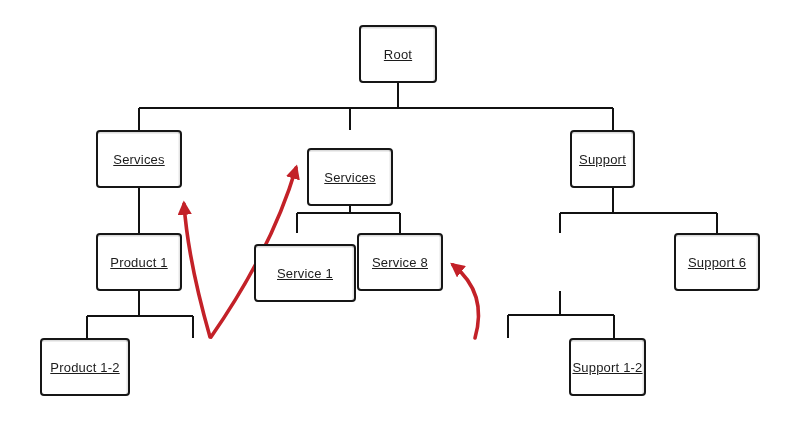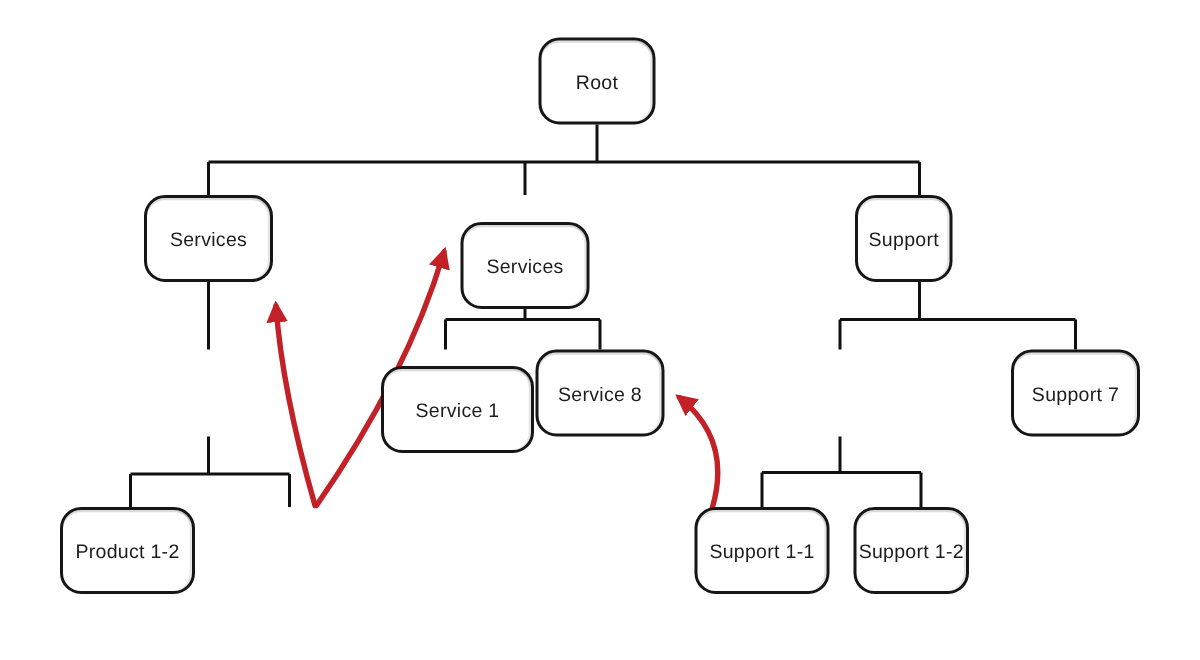--- a/index.html
+++ b/index.html
@@ -32,30 +32,31 @@
     stroke-linecap: round;
   }
   .arrow-head-shape {
     fill: var(--arrow, #c32128);
   }
   .node {
     position: absolute;
     height: 58px;
     box-sizing: border-box;
     border: 2.6px solid var(--border, #161616);
-    border-radius: 14px;
+    border-radius: 4px;
     background: #ffffff;
     display: flex;
     align-items: center;
     justify-content: center;
     font-size: 13px;
     color: var(--text, #1c1c1c);
     letter-spacing: 0.2px;
     
     box-shadow: inset 0 1.5px 0 rgba(0,0,0,0.14), inset -1.5px 0 0 rgba(0,0,0,0.10);
+    text-decoration: underline;
   }
   .node span { white-space: nowrap; }
 </style>
 </head>
 <body>
 
 <div id="canvas">
 
   <svg id="connector-layer" viewBox="0 0 800 440" xmlns="http://www.w3.org/2000/svg">
     <defs>
@@ -83,33 +84,33 @@
   <div class="node" style="left:96px; top:130px; width:86px">
     <span>Services</span>
   </div>
   <div class="node" style="left:307px; top:148px; width:86px">
     <span>Services</span>
   </div>
   <div class="node" style="left:570px; top:130px; width:65px">
     <span>Support</span>
   </div>
 
+  <div class="node" style="left:96px; top:233px; width:86px">
+    <span>Product 1</span>
+  </div>
   <div class="node" style="left:254px; top:244px; width:102px">
     <span>Service 1</span>
   </div>
   <div class="node" style="left:357px; top:233px; width:86px">
     <span>Service 8</span>
   </div>
   <div class="node" style="left:674px; top:233px; width:86px">
-    <span>Support 7</span>
+    <span>Support 6</span>
   </div>
 
   <div class="node" style="left:40px; top:338px; width:90px">
     <span>Product 1-2</span>
-  </div>
-  <div class="node" style="left:463px; top:338px; width:90px">
-    <span>Support 1-1</span>
   </div>
   <div class="node" style="left:569px; top:338px; width:77px">
     <span>Support 1-2</span>
   </div>
 
 </div>
 
 </body></html>

